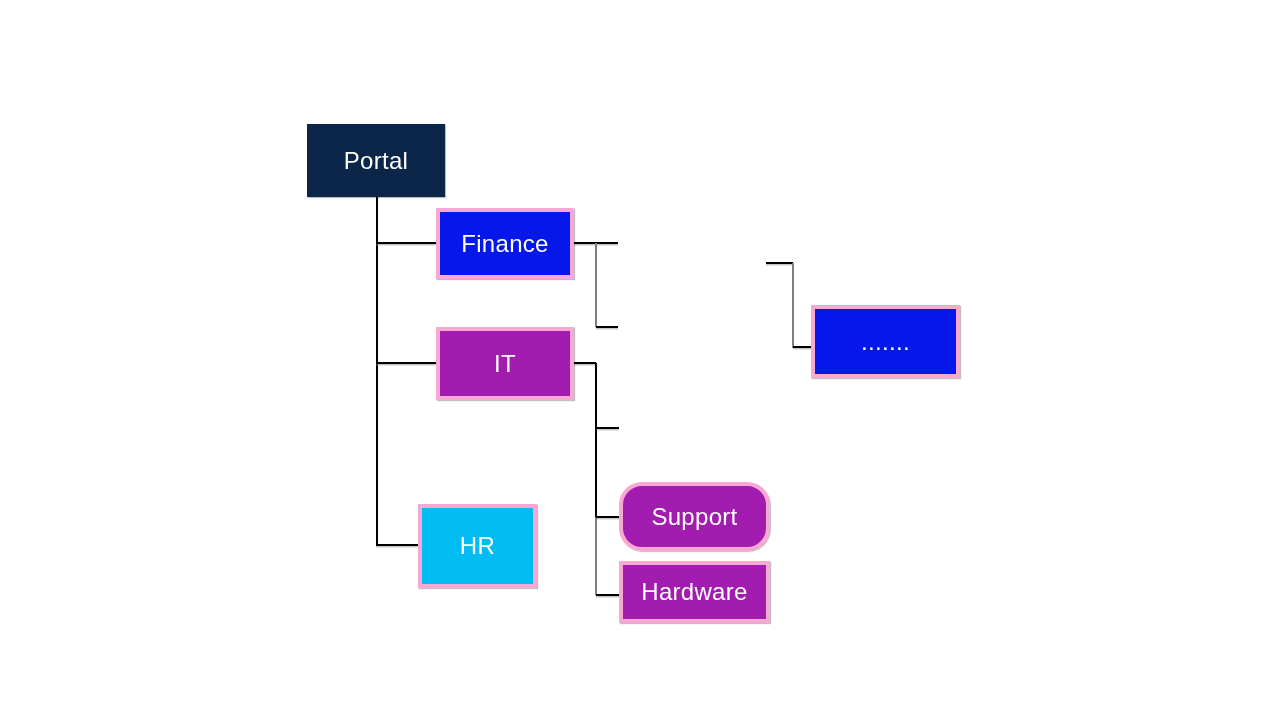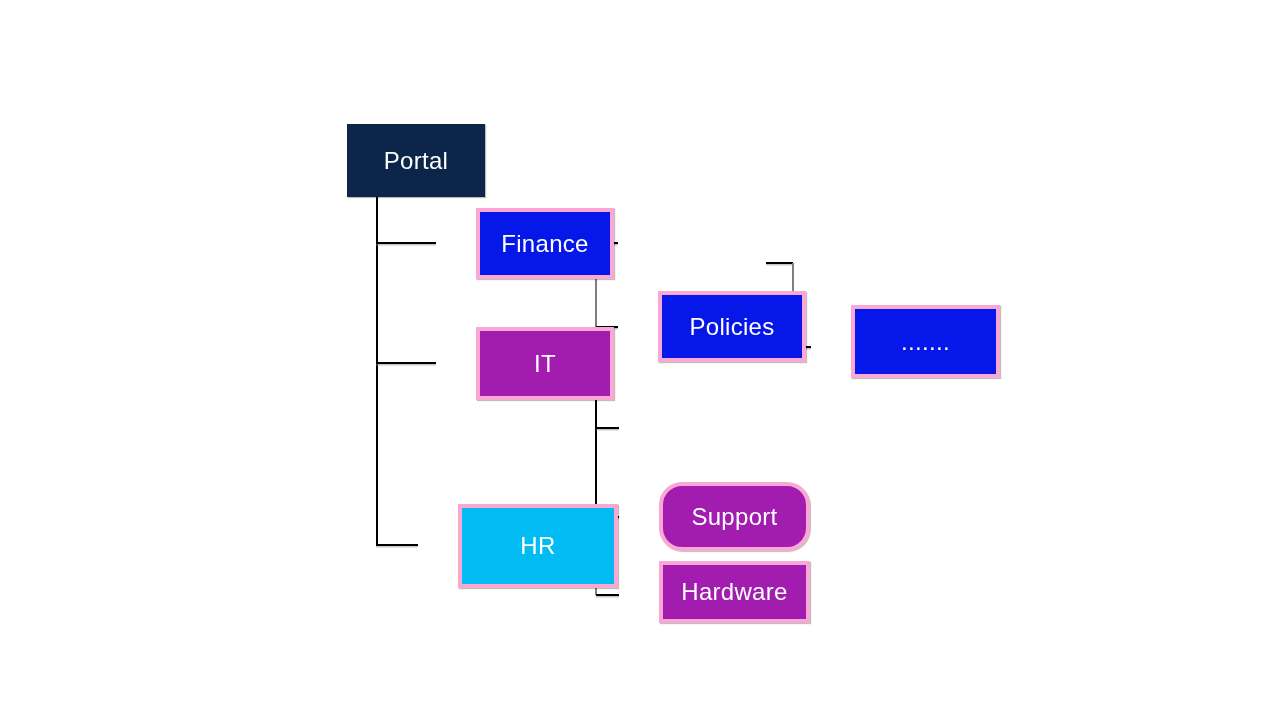--- a/index.html
+++ b/index.html
@@ -12,37 +12,36 @@
   }
   .node{
     position:absolute;
     box-sizing:border-box;
     display:flex;align-items:center;justify-content:center;
     color:#ffffff;
     font-size:24px;
     font-weight:300;
     letter-spacing:.3px;
     box-shadow:1px 1px 1px rgba(0,0,0,0.25);
-    margin-left:40px;
   }
   .node.bordered{border:4px solid #f9a8d4;}
   .navy   {background:#0B2649;}
   .bblue  {background:#0617EA;}
   .mblue  {background:#a21caf;}
   .cyan   {background:#00BCF2;}
   .line{position:absolute;background:#000000;}
   .line.h{height:1.5px;box-shadow:0 1.5px 0 rgba(128,128,128,0.45);}
   .line.v{width:1.5px;}
   .line.gray{background:#7F7F7F;}
 
   
   #node-portal  {left:307px;top:124px;width:138px;height:73px;}
   #node-finance {left:436px;top:208px;width:138px;height:71px;}
   #node-it      {left:436px;top:327px;width:138px;height:73px;}
-  #node-hr      {left:418px;top:504px;width:160px;height:84px;}
+  #node-hr      {left:418px;top:504px;width:119px;height:84px;}
   #node-payroll {left:618px;top:210px;width:148px;height:71px;}
   #node-policies{left:618px;top:291px;width:148px;height:71px;}
   #node-more    {left:811px;top:305px;width:149px;height:73px;}
   #node-ops     {left:619px;top:392px;width:151px;height:72px;}
   #node-support {left:619px;top:482px;width:151px;height:69px;border-radius:23px;}
   #node-hardware{left:619px;top:561px;width:151px;height:62px;}
 
   
   #ln-trunk        {left:376px;top:197px;height:348px;}
   #ln-br-finance   {left:376px;top:242px;width:60px;}
@@ -93,23 +92,20 @@
 
   <div class="node mblue bordered" id="node-it">
     <span>IT</span>
   </div>
 
   <div class="node cyan bordered" id="node-hr">
     <span>HR</span>
   </div>
 
 
-  <div class="node bblue bordered" id="node-policies">
-    <span>Policies</span>
-  </div>
 
   <div class="node bblue bordered" id="node-more">
     <span>.......</span>
   </div>
 
 
   <div class="node mblue bordered" id="node-support">
     <span>Support</span>
   </div>
 

